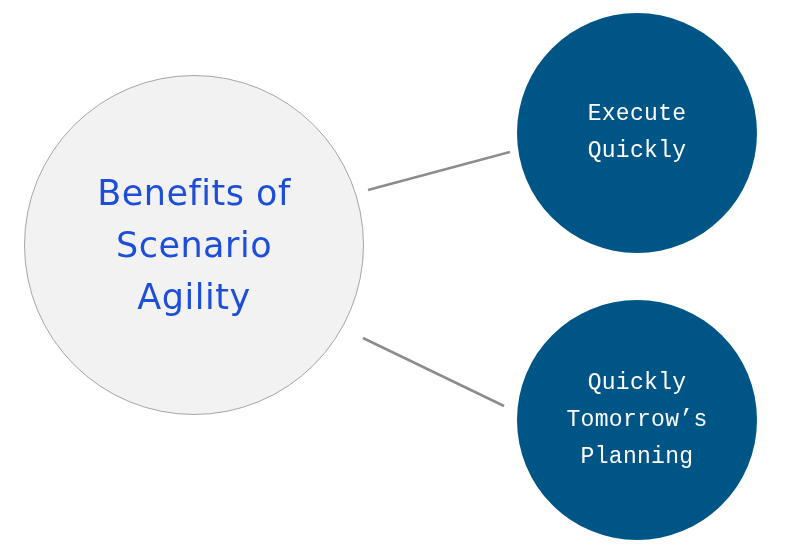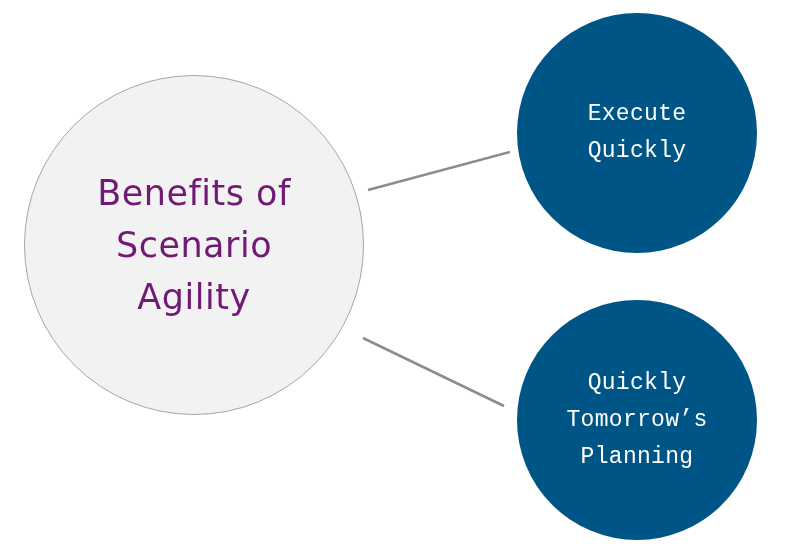--- a/index.html
+++ b/index.html
@@ -21,21 +21,21 @@
       border: 1.5px solid #a6a6a6;
     }
     .node-benefit {
       width: 240px; height: 240px;
       background: #005587;
     }
     .node-top { left: 517px; top: 13px; }
     .node-bottom { left: 517px; top: 300px; }
     .label-main {
       font-family: "DejaVu Sans", sans-serif;
-      color: #701a75;
+      color: #1d4ed8;
       font-size: 35px;
       line-height: 52px;
       letter-spacing: 0.5px;
     }
     .label-benefit {
       font-family: Liberation Mono, monospace;
       color: #ffffff;
       font-size: 23px;
       line-height: 37px;
       letter-spacing: 0.3px;

